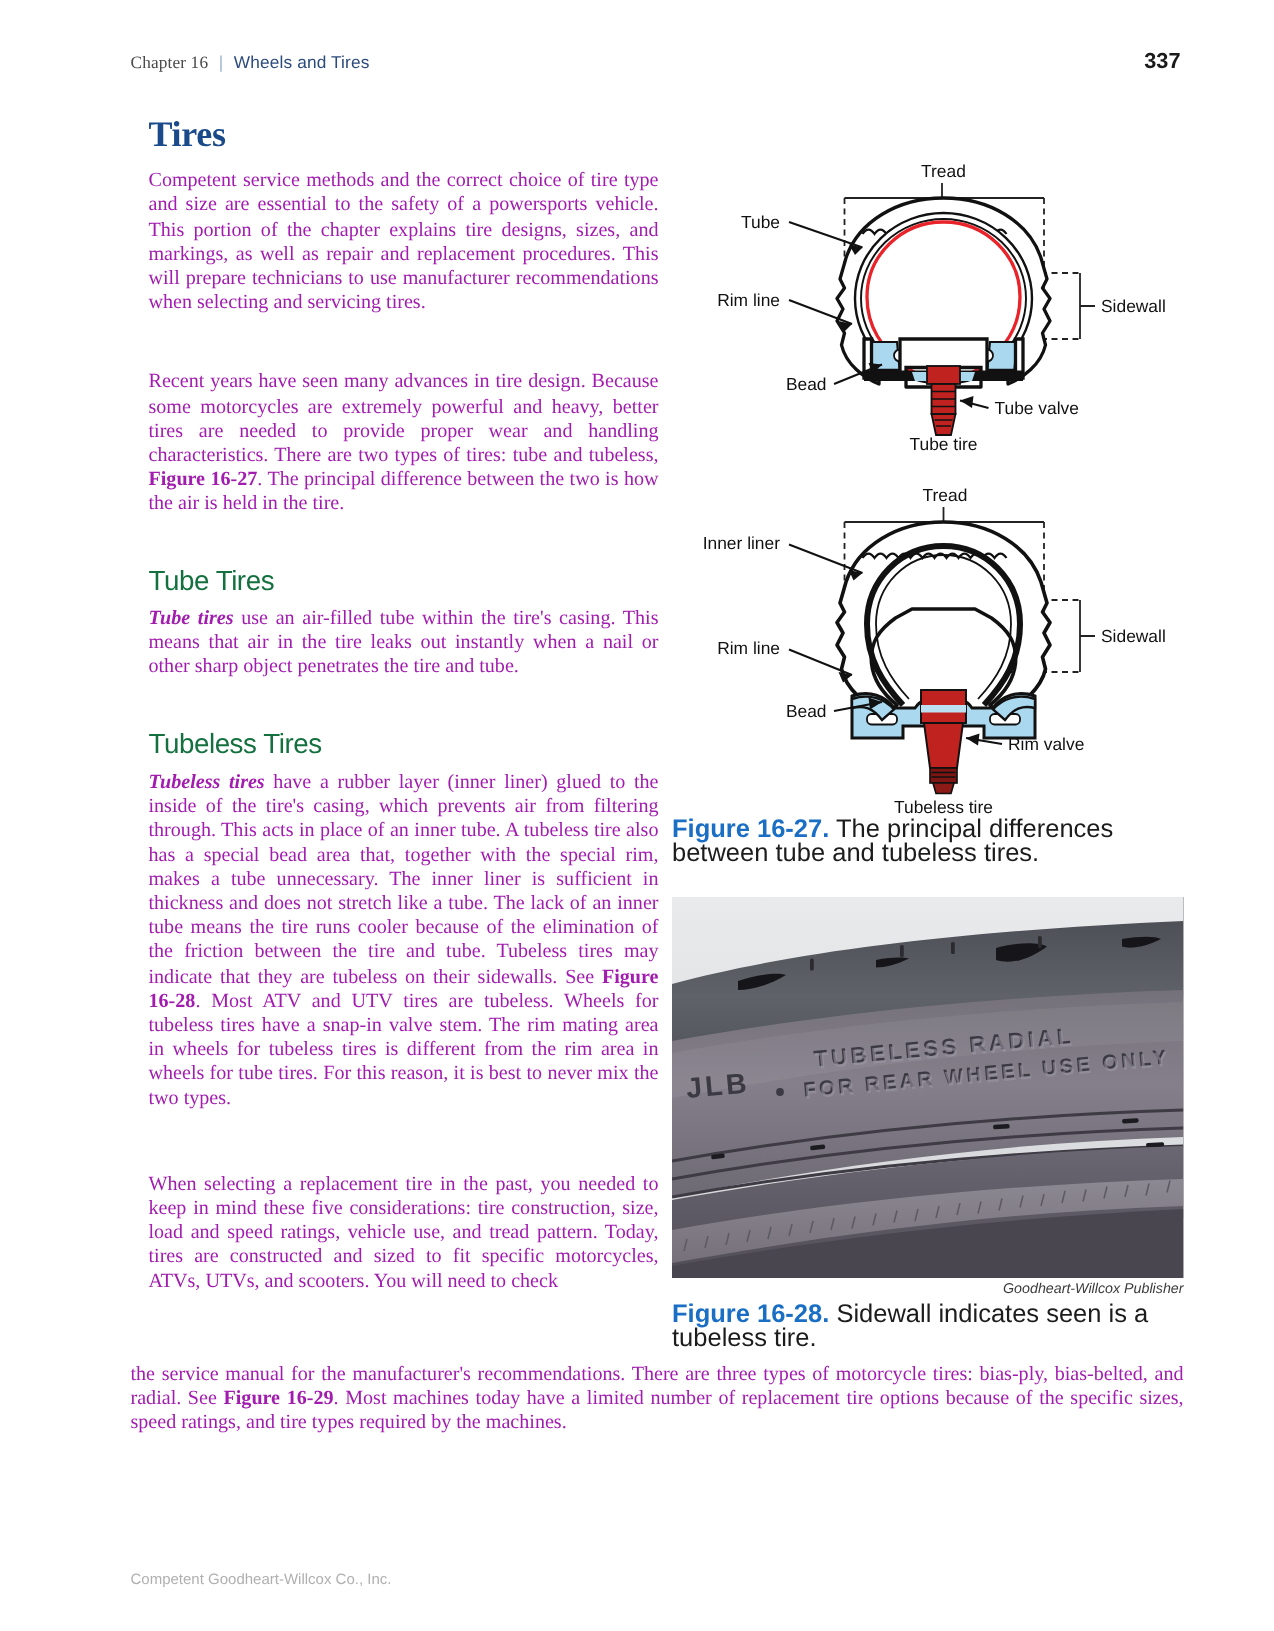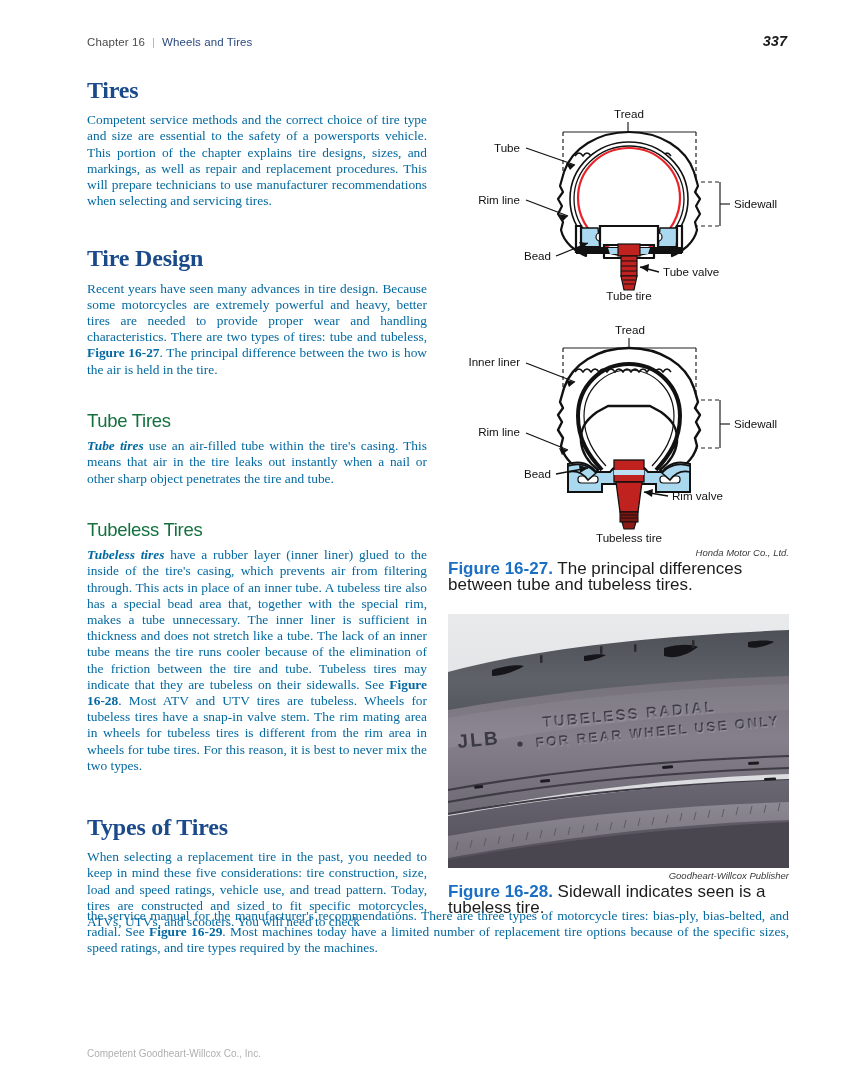--- a/index.html
+++ b/index.html
@@ -20,51 +20,50 @@
   .runhead {
     position: absolute;
     left: 87px;
     top: 36px;
     font-family: "Liberation Sans", sans-serif;
     font-size: 11.5px;
     color: #2b4a7d;
     letter-spacing: 0.1px;
     white-space: nowrap;
   }
-  .runhead .chap { color: #4a4a4a; }
+  .runhead .chap { color: #4a4a4a; font-family: Liberation Serif, serif; }
   .runhead .sep {
     display: inline-block;
     color: #9fb4d0;
     margin: 0 7px;
   }
   .folio {
     position: absolute;
     right: 62px;
     top: 33px;
     font-family: "Liberation Sans", sans-serif;
     font-size: 14.5px;
     font-weight: bold;
     color: #1a1a1a;
-    font-style: italic;
   }
 
   
   .footer {
     position: absolute;
     left: 87px;
     bottom: 28px;
     font-family: "Liberation Sans", sans-serif;
     font-size: 10px;
     color: #b0b0b0;
   }
 
   
   .col-left {
     position: absolute;
-    left: 87px;
+    left: 99px;
     top: 78px;
     width: 340px;
   }
   .col-right {
     position: absolute;
     left: 448px;
     top: 78px;
     width: 341px;
     margin-top: 26px;
   }
@@ -89,21 +88,21 @@
     font-size: 18.5px;
     font-weight: normal;
     color: #14713f;
     margin: 0 0 7px 0;
     line-height: 1.1;
     letter-spacing: -0.3px;
   }
   p.body {
     font-size: 13.4px;
     line-height: 16.2px;
-    color: #0369a1;
+    color: #a21caf;
     margin: 0 0 17px 0;
     text-align: justify;
     hyphens: manual;
   }
   p.body.tight { margin-bottom: 21px; }
   p.body b { font-weight: bold; }
   p.body .runin {
     font-weight: bold;
     font-style: italic;
   }
@@ -159,36 +158,34 @@
   </div>
   <div class="folio">337</div>
 
   <div class="col-left">
 
     <h1 class="a-head">Tires</h1>
     <p class="body">Competent service methods and the correct choice of tire type and size are essential to the safety of a powersports vehicle. This portion of the chapter explains tire designs, sizes, and markings, as well as repair and replacement procedures. This will prepare technicians to use manufacturer recommendations when selecting and servicing tires.</p>
 
     <div class="gap-a"></div>
 
-    <h1 class="a-head">Tire Design</h1>
     <p class="body tight"><span>Recent years have seen many advances in tire design. Because some motorcycles are extremely powerful and heavy, better tires are needed to provide proper wear and handling characteristics. There are two types of tires: tube and tubeless, </span><b>Figure 16-27</b><span>. The principal difference between the two is how the air is held in the tire.</span></p>
 
     <div class="gap-b"></div>
 
     <h2 class="b-head">Tube Tires</h2>
     <p class="body tight"><span class="runin">Tube tires</span><span> use an air-filled tube within the tire's casing. This means that air in the tire leaks out instantly when a nail or other sharp object penetrates the tire and tube.</span></p>
 
     <div class="gap-b"></div>
 
     <h2 class="b-head">Tubeless Tires</h2>
     <p class="body tight"><span class="runin">Tubeless tires</span><span> have a rubber layer (inner liner) glued to the inside of the tire's casing, which prevents air from filtering through. This acts in place of an inner tube. A tubeless tire also has a special bead area that, together with the special rim, makes a tube unnecessary. The inner liner is sufficient in thickness and does not stretch like a tube. The lack of an inner tube means the tire runs cooler because of the elimination of the friction between the tire and tube. Tubeless tires may indicate that they are tubeless on their sidewalls. See </span><b>Figure 16-28</b><span>. Most ATV and UTV tires are tubeless. Wheels for tubeless tires have a snap-in valve stem. The rim mating area in wheels for tubeless tires is different from the rim area in wheels for tube tires. For this reason, it is best to never mix the two types.</span></p>
 
     <div class="gap-a"></div>
 
-    <h1 class="a-head">Types of Tires</h1>
     <p class="body" style="margin-bottom:16px">When selecting a replacement tire in the past, you needed to keep in mind these five considerations: tire construction, size, load and speed ratings, vehicle use, and tread pattern. Today, tires are constructed and sized to fit specific motorcycles, ATVs, UTVs, and scooters. You will need to check</p>
   </div>
 
   <div class="col-right">
 
     <svg class="diagram" width="341" height="200" viewBox="0 0 341 200">
 
       <g stroke="#222" stroke-width="1.2" fill="none" stroke-dasharray="4,3">
         <path d="M115,28 L115,95"></path>
         <path d="M248,28 L248,95"></path>
@@ -376,21 +373,20 @@
 
       <text class="dgm-label" x="224" y="180">Rim valve</text>
       <g stroke="#111" stroke-width="1.3" fill="none">
         <path d="M220,176 L196,172"></path>
       </g>
       <path d="M196,172 L205,169 L204,177 Z" fill="#111"></path>
 
       <text class="dgm-label" x="181" y="222" text-anchor="middle">Tubeless tire</text>
     </svg>
 
-    <div class="credit">Honda Motor Co., Ltd.</div>
     <p class="caption"><span class="fignum">Figure 16-27.</span><span> The principal differences between tube and tubeless tires.</span></p>
 
     <div class="photo-wrap" style="margin-top:22px">
       <svg width="341" height="254" viewBox="0 0 341 254">
         <defs>
           <linearGradient id="bgSky" x1="0" y1="0" x2="0" y2="1">
             <stop offset="0%" stop-color="#e9eaec"></stop>
             <stop offset="100%" stop-color="#d4d5d8"></stop>
           </linearGradient>
           <linearGradient id="treadG" x1="0" y1="0" x2="0" y2="1">

